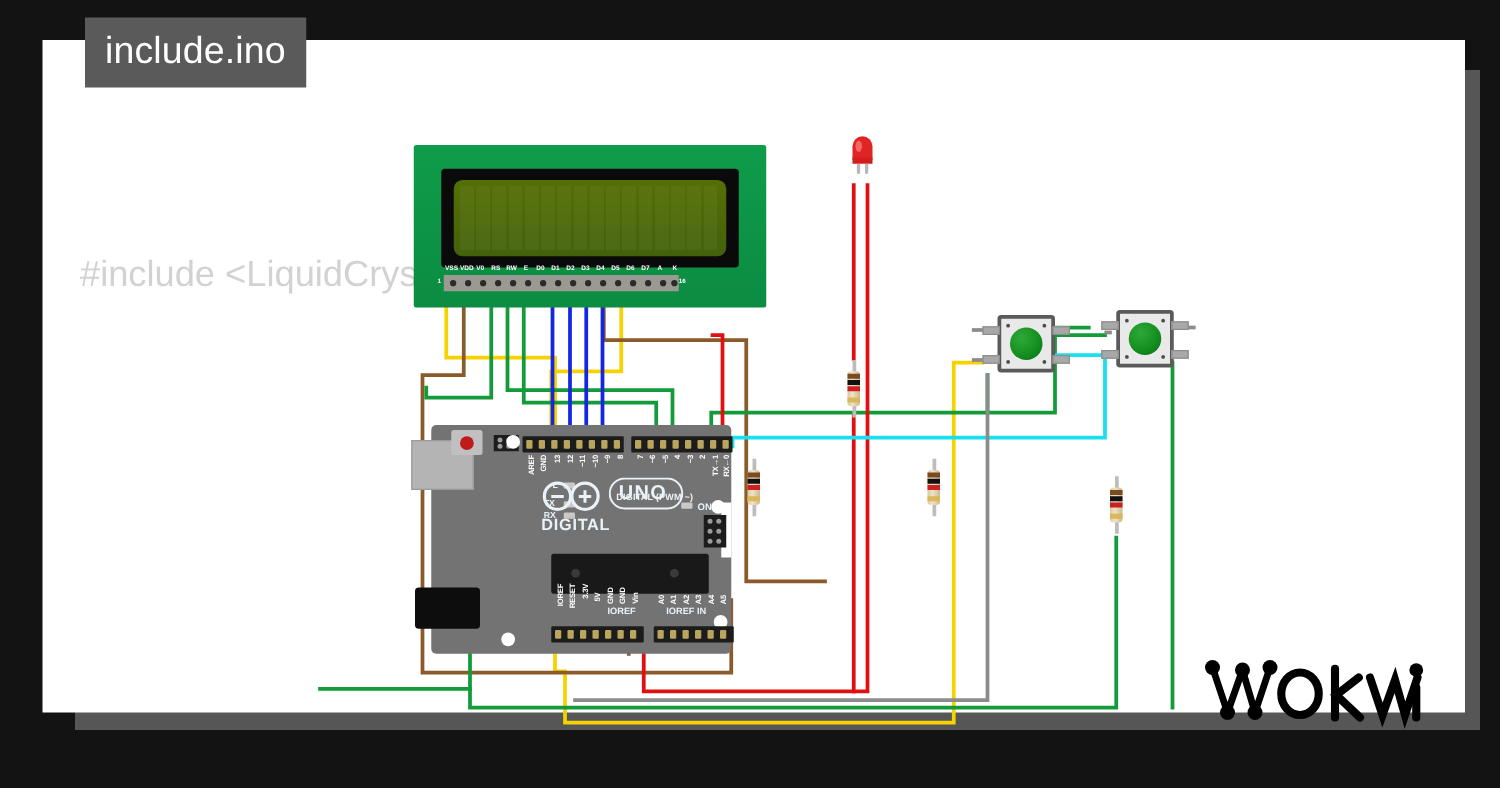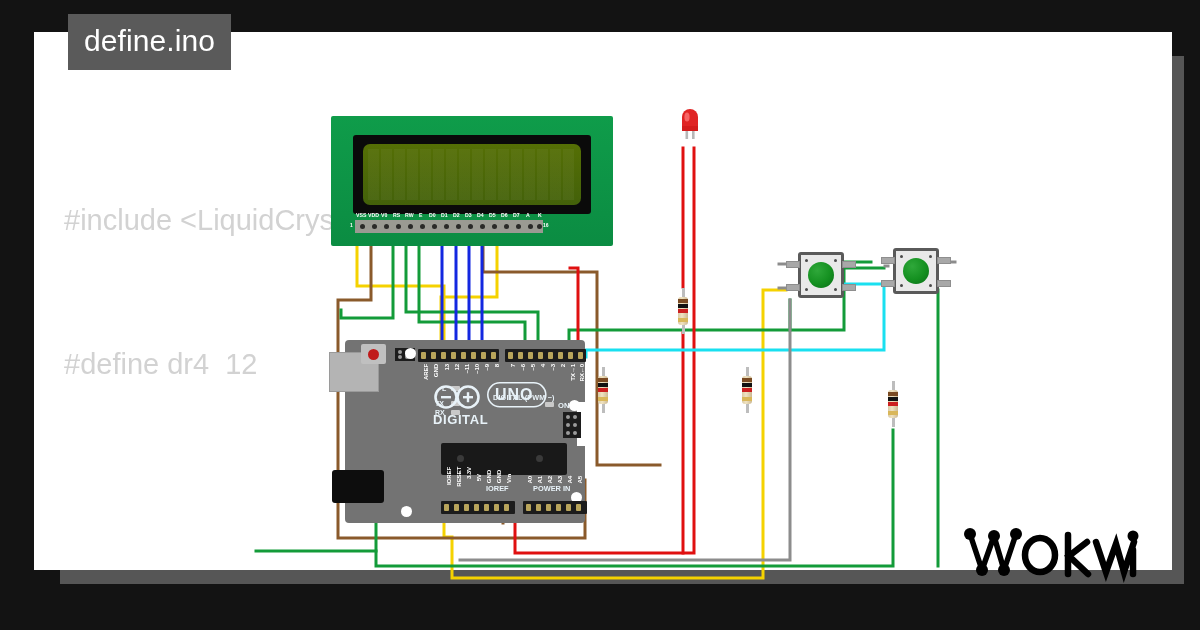--- a/index.html
+++ b/index.html
@@ -232,21 +232,20 @@
 </head>
 <body>
 
 <div id="stage">
 
   <div id="shadow-plate"></div>
 
   <div id="canvas">
     <div id="code-layer">
       <span class="cl">#include &lt;LiquidCrystal.h&gt;</span>
-      <span class="cl">#define dr4  12</span>
       
       
       
       
       
       
       
     </div>
   </div>
 
@@ -443,21 +442,21 @@
       <span class="vlabel" style="left:150px;top:130px">GND</span>
       <span class="vlabel" style="left:160px;top:134px">Vin</span>
       <span class="silk" style="left:141px;top:144px;font-size:7.4px">IOREF</span>
 
       <span class="vlabel" style="left:181px;top:136px">A0</span>
       <span class="vlabel" style="left:191px;top:136px">A1</span>
       <span class="vlabel" style="left:201px;top:136px">A2</span>
       <span class="vlabel" style="left:211px;top:136px">A3</span>
       <span class="vlabel" style="left:221px;top:136px">A4</span>
       <span class="vlabel" style="left:231px;top:136px">A5</span>
-      <span class="silk" style="left:188px;top:144px;font-size:7.4px">POWER IN</span>
+      <span class="silk" style="left:188px;top:144px;font-size:7.4px">IOREF IN</span>
 
       <span class="silk" style="left:97px;top:45px;font-size:7px">L</span>
       <div class="led" style="left:106px;top:46px"></div>
       <span class="silk" style="left:90px;top:60px;font-size:7px">TX</span>
       <div class="led" style="left:106px;top:61px"></div>
       <span class="silk" style="left:90px;top:69px;font-size:7px">RX</span>
       <div class="led" style="left:106px;top:70px"></div>
       <div class="led" style="left:200px;top:62px"></div>
       <span class="silk" style="left:213px;top:61px;font-size:7.6px">ON</span>
 
@@ -562,15 +561,15 @@
       <ellipse cx="82" cy="33" rx="15" ry="17"></ellipse>
       <path d="M110,13 L110,52"></path>
       <path d="M129,20 L111,34 L130,52"></path>
       <path d="M138,20 L148,50 L158,22 L166,50 L176,20"></path>
       <path d="M175,28 L175,52"></path>
     </g>
   </svg>
 
   <div id="black-bottom"></div>
 <div id="file-tab">
-  <span>define.ino</span>
+  <span>include.ino</span>
 </div>
   </div>
 
 </body></html>

